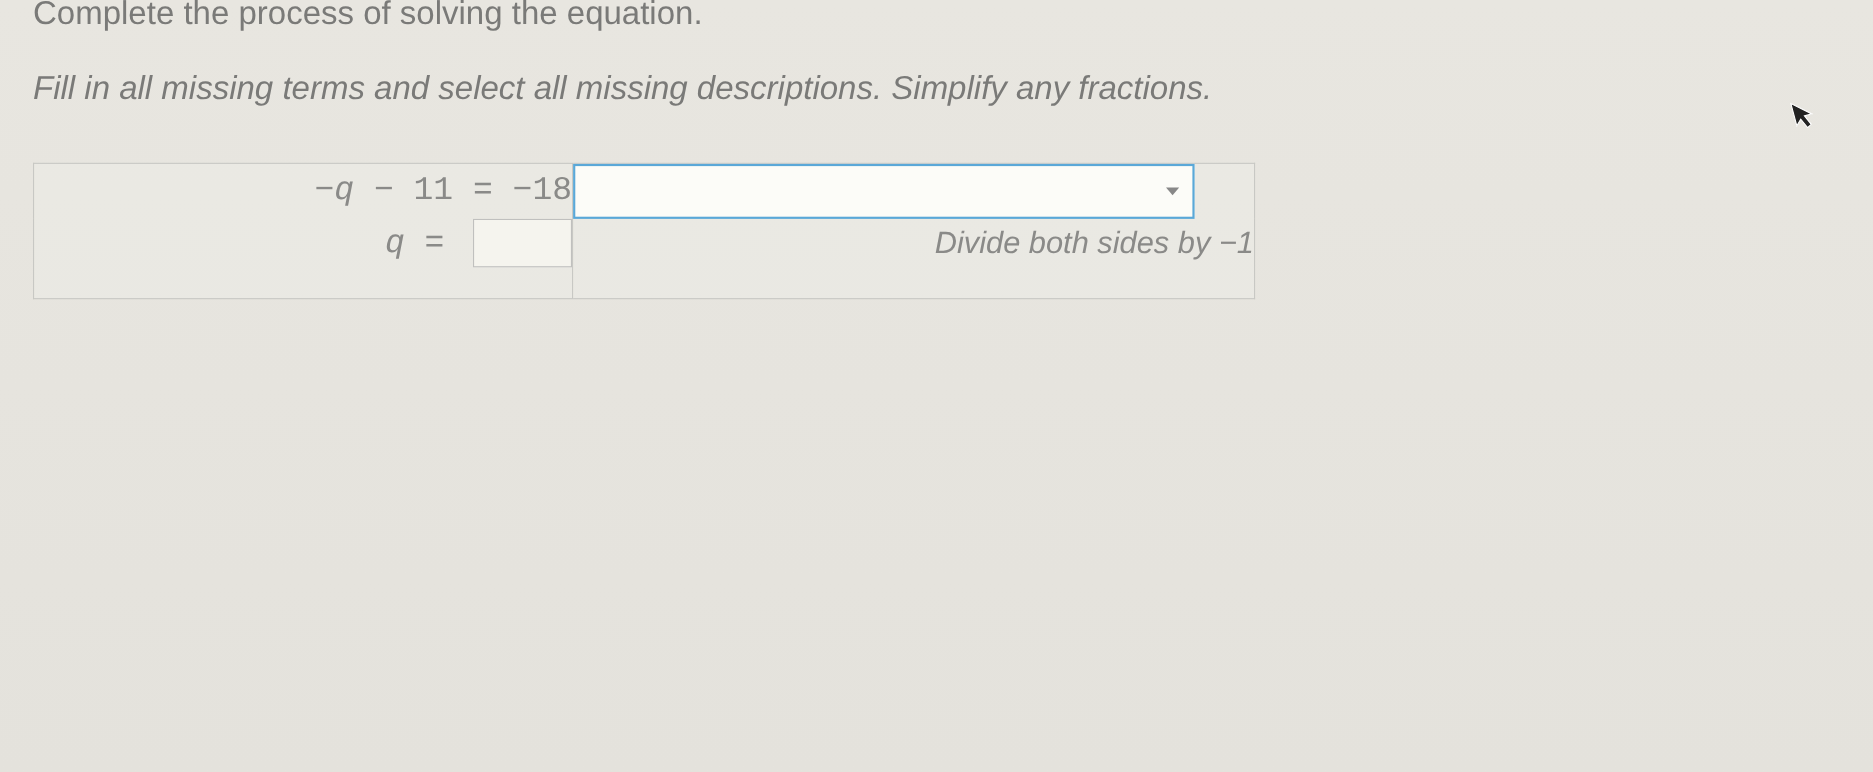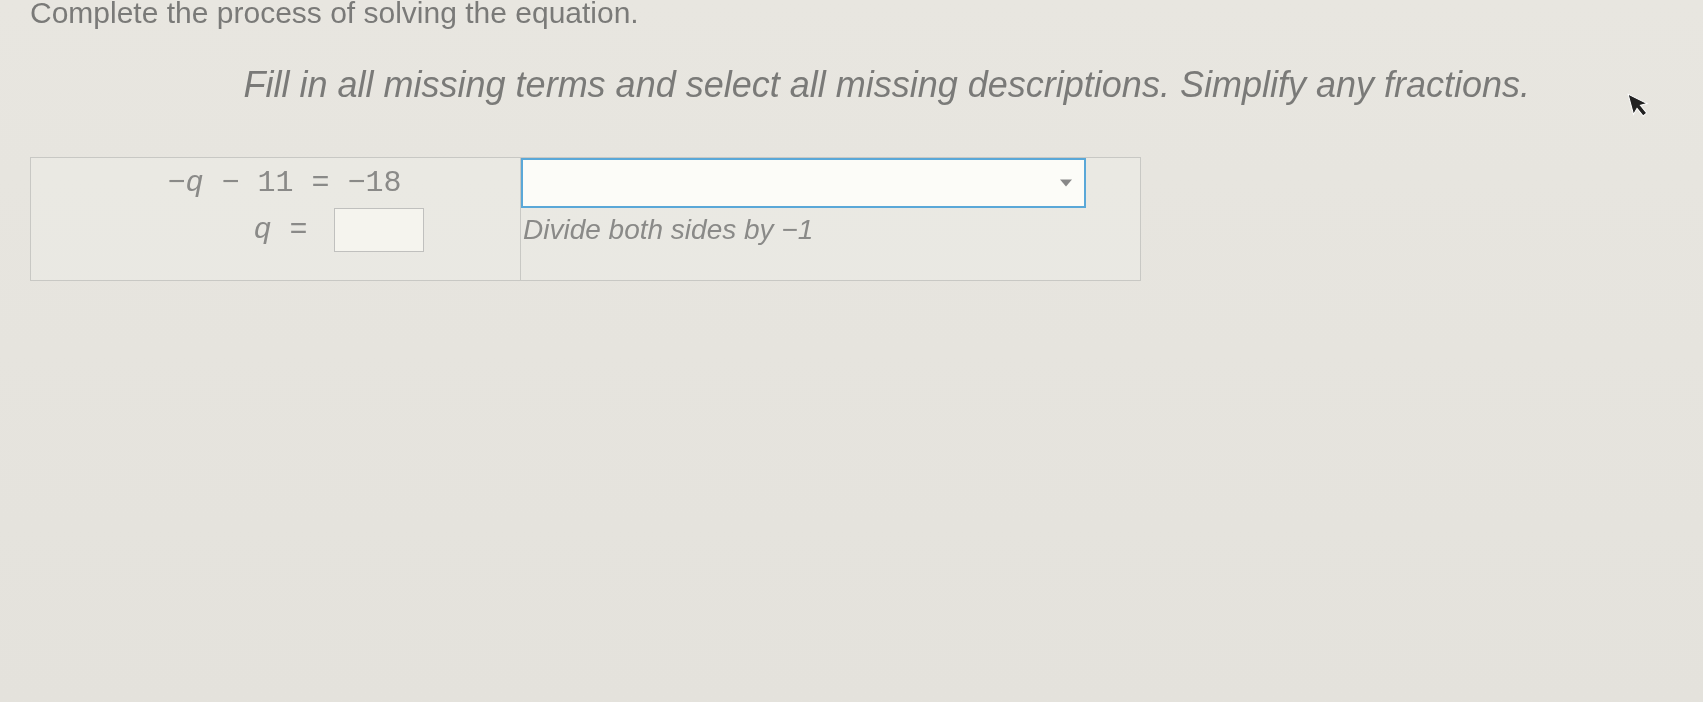--- a/index.html
+++ b/index.html
@@ -21,67 +21,67 @@
     .page-title {
       font-size: 30px;
       color: #7a7a78;
       font-weight: normal;
       margin-bottom: 28px;
       padding-top: 0;
       margin-top: -4px;
     }
     
     .page-subtitle {
-      font-size: 36px;
+      font-size: 30px;
       color: #7a7a78;
       font-style: italic;
       font-weight: normal;
       line-height: 1.5;
       margin-bottom: 45px;
       max-width: 1500px;
-      text-align: right;
     }
     
     .equation-table {
       border: 1px solid #c8c8c4;
       border-collapse: collapse;
       background: rgba(255,255,255,0.15);
     }
     
     .equation-table td {
       padding: 0;
       vertical-align: middle;
     }
     
     .step-cell {
       width: 490px;
       padding: 20px 30px;
       font-family: 'Courier New', Courier, monospace;
       font-size: 30px;
       color: #8a8a88;
-      text-align: center;
+      text-align: right;
       border-right: 1px solid #c8c8c4;
     }
     
     .step-cell.first-step {
       text-align: left;
     }
     
     .step-cell .equation-text {
       display: inline-block;
       white-space: pre;
     }
     
     .step-cell .italic-var {
       font-style: italic;
     }
     
     .desc-cell {
       width: 620px;
       padding: 12px 20px;
+      text-align: right;
     }
     
     .dropdown {
       width: 565px;
       height: 50px;
       border: 1px solid #c0c0be;
       background: #f0efe9;
       position: relative;
       display: flex;
       align-items: center;

